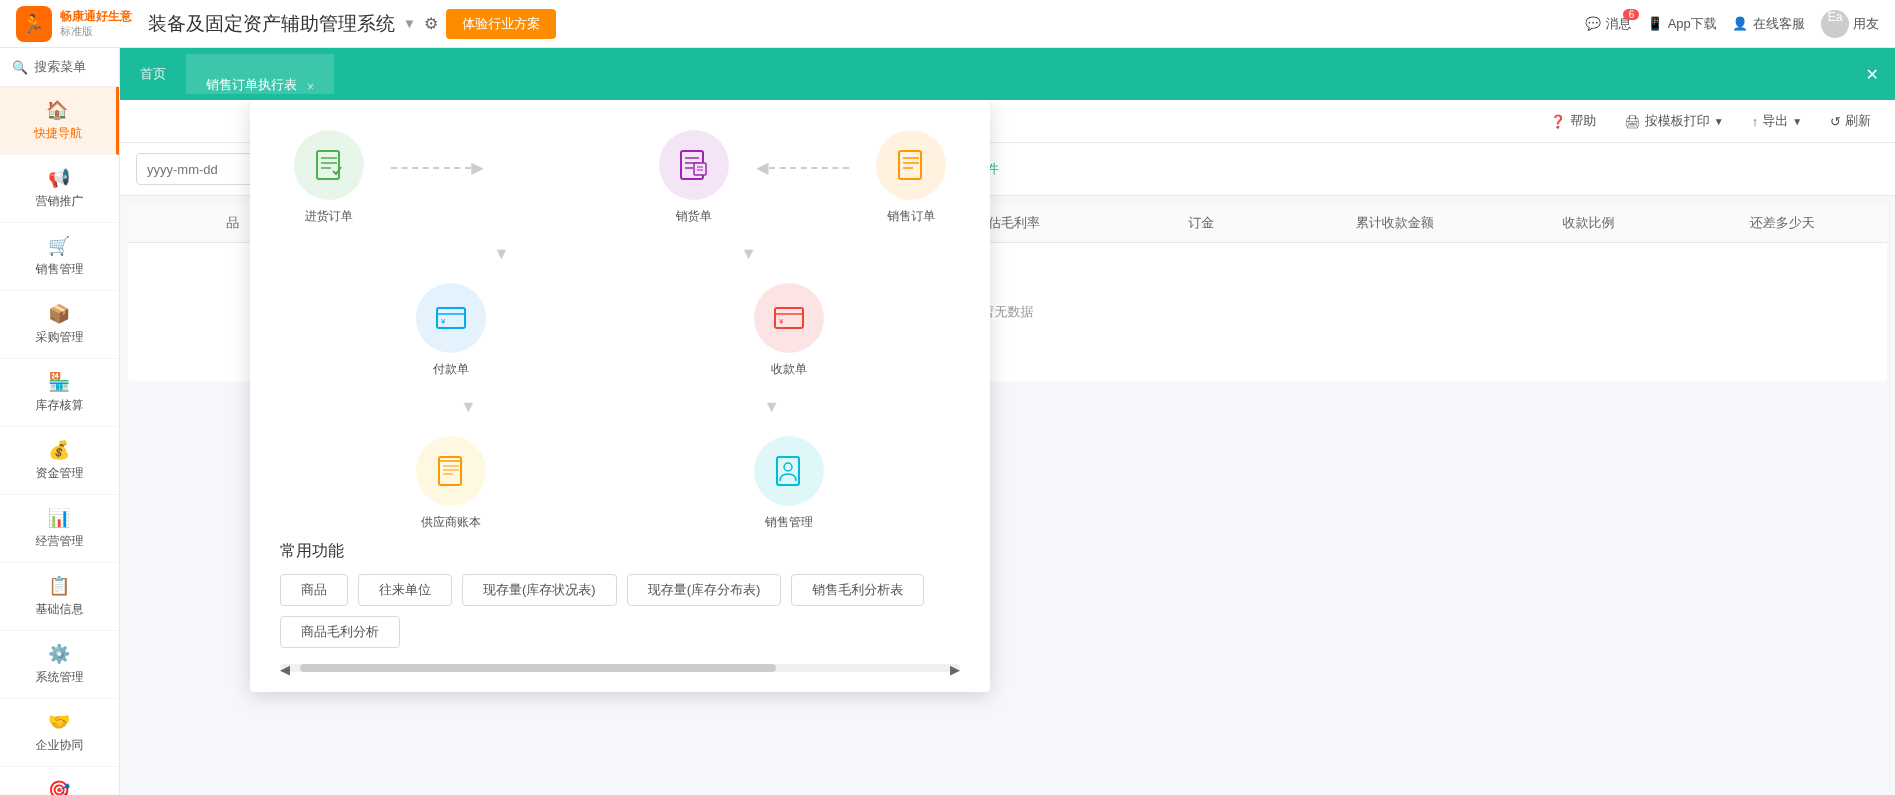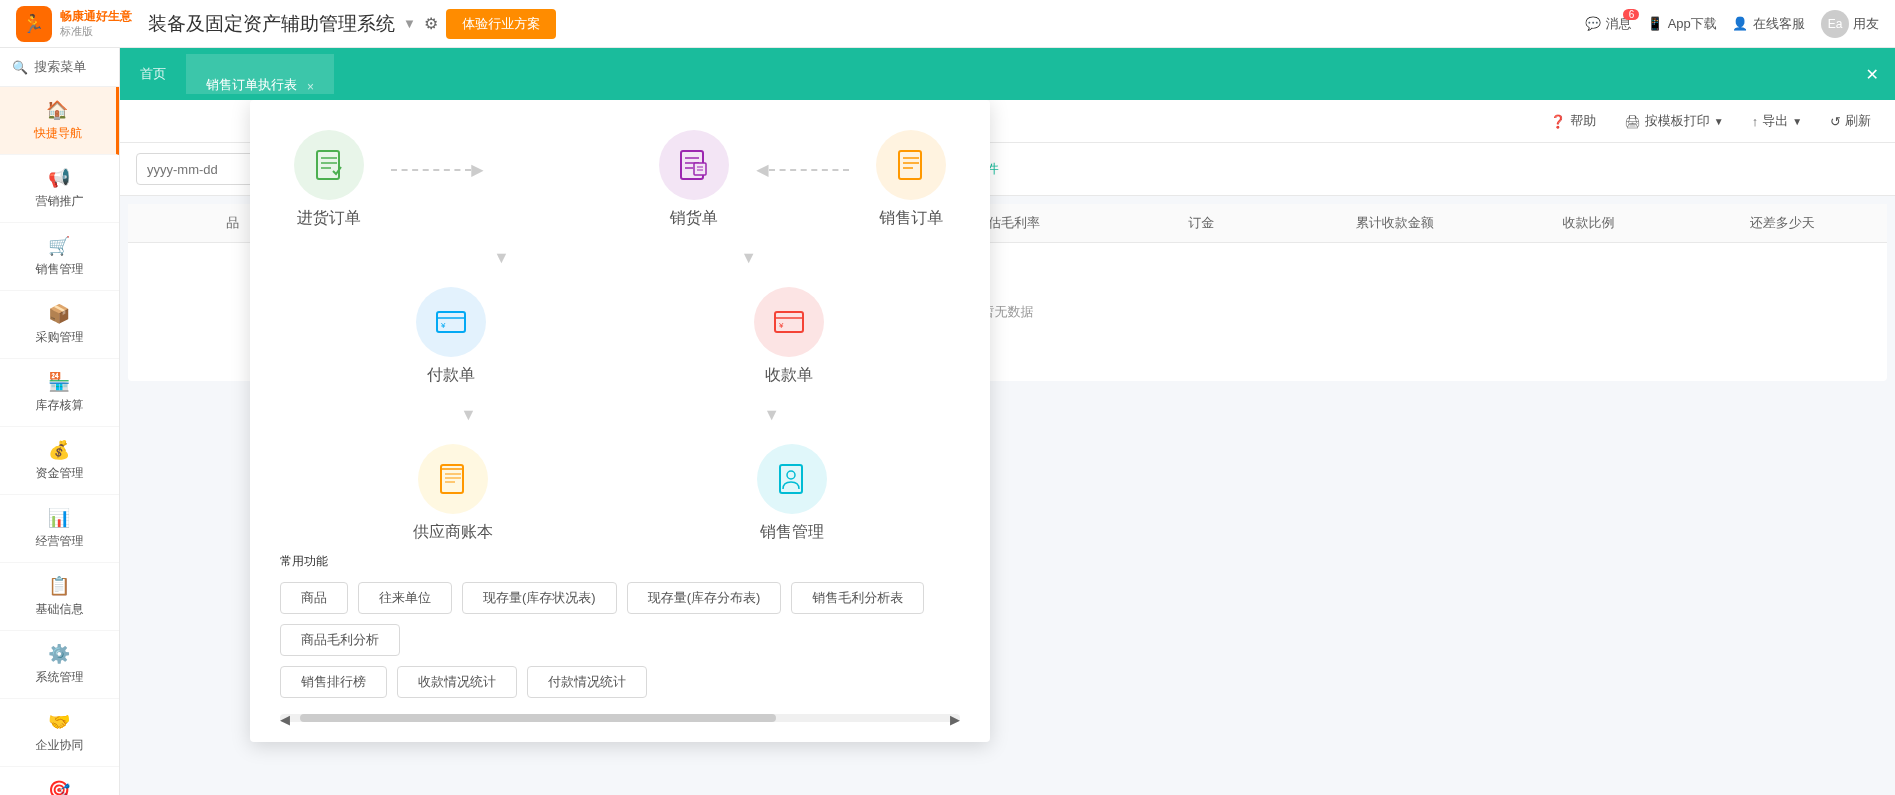--- a/index.html
+++ b/index.html
@@ -90,21 +90,21 @@
       position: absolute;
       top: -6px;
       right: -8px;
     }
     .avatar {
       width: 28px;
       height: 28px;
       background: #ccc;
       border-radius: 50%;
       display: flex;
-      align-items: center;
+      align-items: flex-start;
       justify-content: center;
       color: white;
       font-size: 12px;
     }
 
     
     .main-layout { display: flex; flex: 1; overflow: hidden; }
 
     
     .sidebar {
@@ -310,29 +310,29 @@
     .flow-circle {
       width: 70px;
       height: 70px;
       border-radius: 50%;
       display: flex;
       align-items: center;
       justify-content: center;
       font-size: 28px;
       cursor: pointer;
     }
-    .flow-label { font-size: 16px; color: #555; }
+    .flow-label { font-size: 12px; color: #555; }
 
     
     .node-green { background: #e8f5e9; }
     .node-pink { background: #fce4e4; }
 
     
     .common-functions { margin-top: 10px; }
-    .common-title { font-size: 12px; color: #333; margin-bottom: 12px; font-weight: 500; }
+    .common-title { font-size: 16px; color: #333; margin-bottom: 12px; font-weight: 500; }
     .func-btns { display: flex; flex-wrap: wrap; gap: 10px; margin-bottom: 10px; }
     .func-btn {
       border: 1px solid #d9d9d9;
       background: #fff;
       border-radius: 4px;
       padding: 6px 20px;
       font-size: 13px;
       color: #555;
       cursor: pointer;
     }
@@ -674,25 +674,20 @@
             <div class="common-functions">
               <div class="common-title">常用功能</div>
               <div class="func-btns">
                 <button class="func-btn">商品</button>
                 <button class="func-btn">往来单位</button>
                 <button class="func-btn">现存量(库存状况表)</button>
                 <button class="func-btn">现存量(库存分布表)</button>
                 <button class="func-btn">销售毛利分析表</button>
                 <button class="func-btn">商品毛利分析</button>
               </div>
-              <div class="func-btns">
-                <button class="func-btn">销售排行榜</button>
-                <button class="func-btn">收款情况统计</button>
-                <button class="func-btn">付款情况统计</button>
-              </div>
             </div>
 
             <div class="popup-scroll">
               <span class="scroll-arrow-left">◀</span>
               <div class="popup-scroll-thumb"></div>
               <span class="scroll-arrow">▶</span>
             </div>
           </div>
         </div>
       </div>

